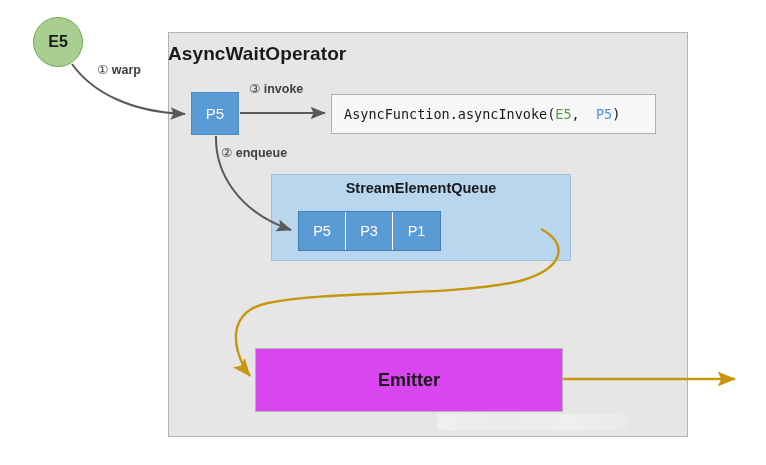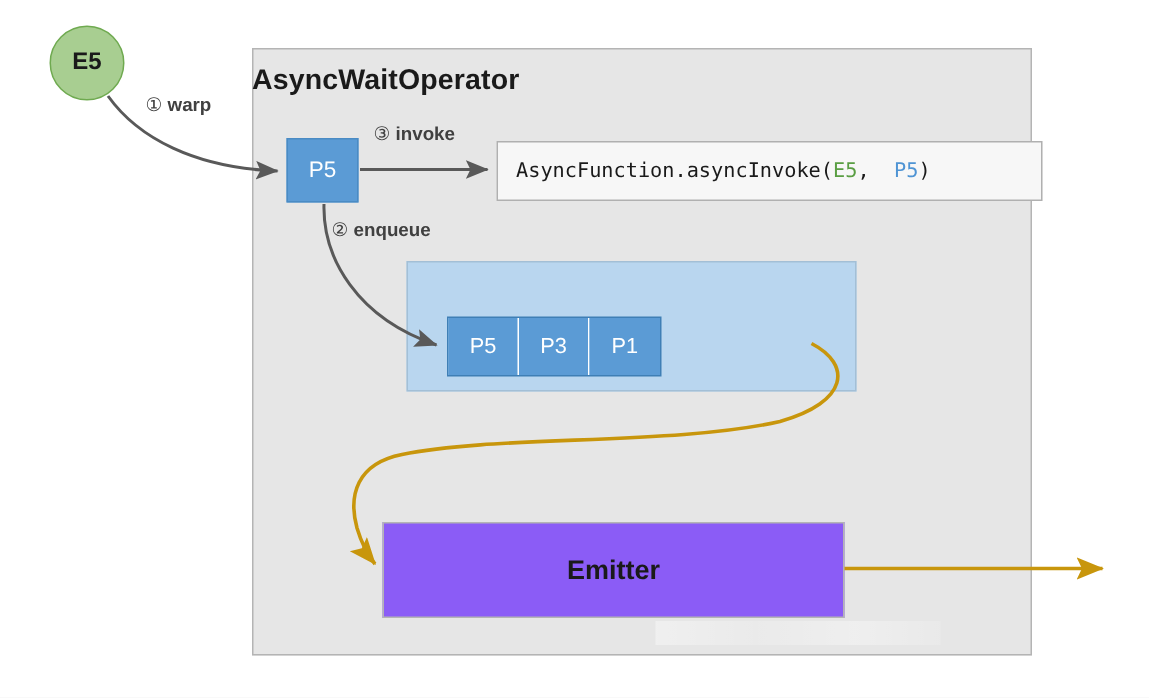--- a/index.html
+++ b/index.html
@@ -90,21 +90,21 @@
     justify-content: center;
     font-size: 15px;
     color: #ffffff;
   }
 
   
   .code-box {
     position: absolute;
     left: 331px;
     top: 94px;
-    width: 364px;
+    width: 325px;
     height: 40px;
     background: #f7f7f7;
     border: 1px solid #b0b0b0;
     box-sizing: border-box;
     display: flex;
     align-items: center;
     padding-left: 12px;
     font-family: "DejaVu Sans Mono", "Liberation Mono", monospace;
     font-size: 13.5px;
     color: #1a1a1a;
@@ -157,21 +157,21 @@
   }
   .queue-cell:last-child { border-right: none; }
 
   
   .emitter-box {
     position: absolute;
     left: 255px;
     top: 348px;
     width: 308px;
     height: 64px;
-    background: #8b5cf6;
+    background: #d946ef;
     border: 1px solid #b4b4b4;
     box-sizing: border-box;
     display: flex;
     align-items: center;
     justify-content: center;
     font-size: 18px;
     font-weight: bold;
     color: #1a1a1a;
   }
 
@@ -208,20 +208,21 @@
 </style>
 </head>
 <body>
 
 <div id="canvas">
 
   <div class="operator-box"></div>
   <div class="operator-title">AsyncWaitOperator</div>
 
   <div class="queue-box"></div>
+  <div class="queue-title">StreamElementQueue</div>
   <div class="queue-cells">
     <div class="queue-cell">P5</div>
     <div class="queue-cell">P3</div>
     <div class="queue-cell">P1</div>
   </div>
 
   <div class="emitter-box">Emitter</div>
 
   <div class="watermark"></div>
 

